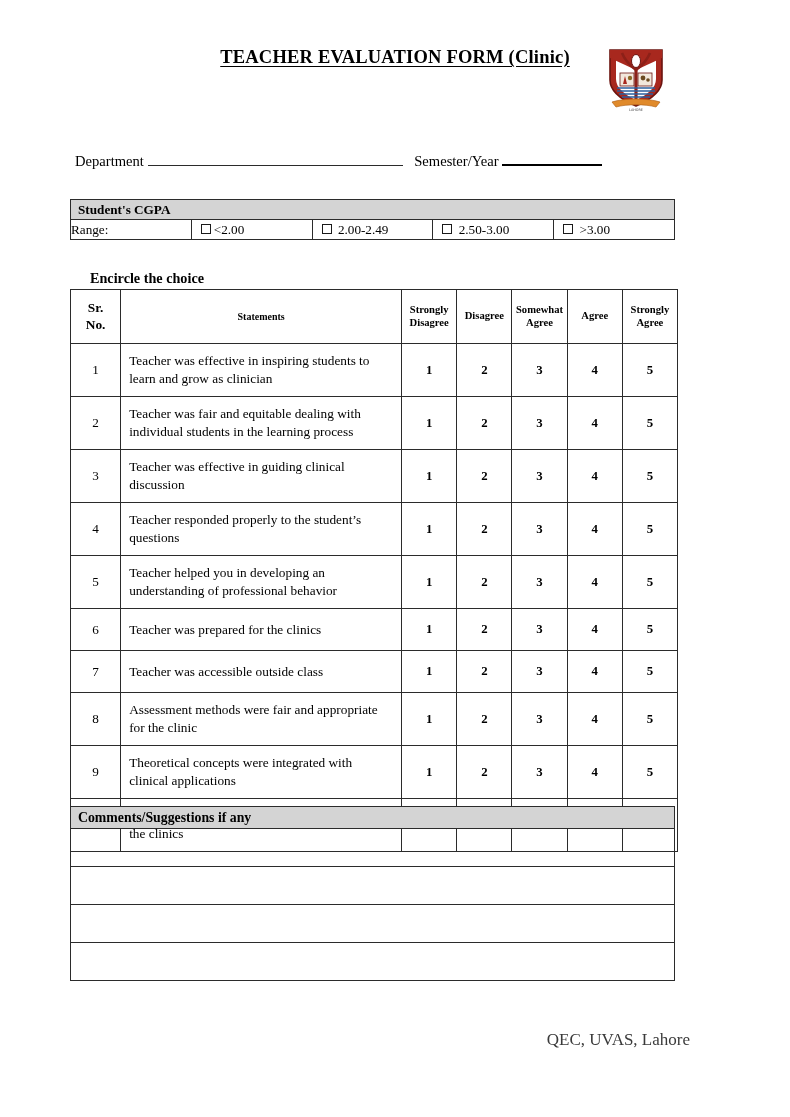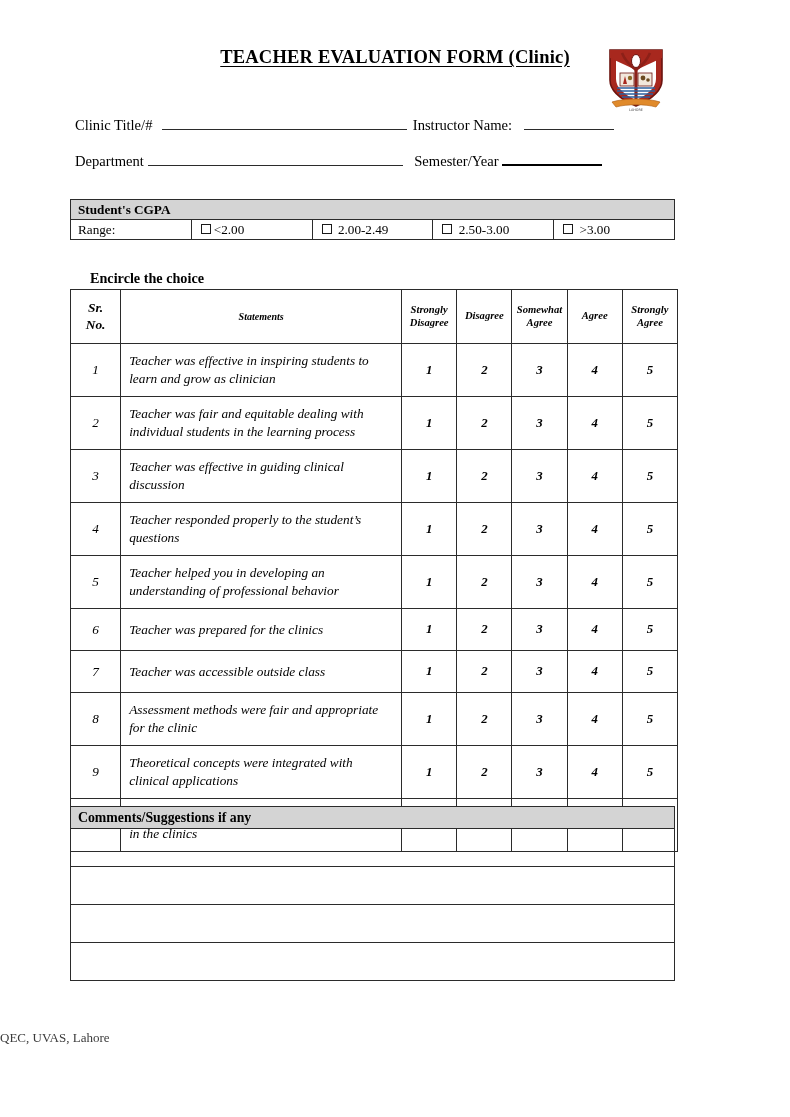--- a/index.html
+++ b/index.html
@@ -98,21 +98,21 @@
   }
   table.cgpa { width: 605px; }
   table.cgpa td { height: 19px; font-size: 13.2px; }
   td.cgpa-head {
     background: #d4d4d4;
     font-weight: bold;
     font-size: 13.6px;
     padding-left: 7px;
     height: 20px;
   }
-  td.cgpa-range { padding-left: 7px; }
+  td.cgpa-range { }
   td.cgpa-opt { padding-left: 9px; }
   .cbox {
     display: inline-block;
     width: 8px;
     height: 8px;
     border: 1.2px solid #1a1a1a;
     margin-right: 3px;
     vertical-align: 0px;
     background: #fff;
   }
@@ -126,21 +126,21 @@
     font-weight: bold;
   }
 
   
   .main-wrap {
     position: absolute;
     left: 70px;
     top: 289px;
     width: 608px;
   }
-  table.main { width: 608px; font-style: italic; }
+  table.main { width: 608px; }
   table.main td { border: 1.3px solid #2b2b2b; }
 
   .col-sr    { width: 50px; }
   .col-stmt  { width: 280px; }
   .col-rate  { width: 55px; }
 
   th.hd {
     font-weight: bold;
     text-align: center;
     font-size: 10.6px;
@@ -186,21 +186,22 @@
     height: 21px;
   }
   td.cm-line { height: 37px; }
 
   
   .footer {
     position: absolute;
     left: 0;
     top: 1030px;
     width: 690px;
-    font-size: 13px;
+    text-align: right;
+    font-size: 17px;
     color: #3a3a3a;
   }
 </style>
 </head>
 <body>
 
 <div class="page">
 
   <div class="doc-title">
     <span class="ul">TEACHER EVALUATION FORM (Clinic)</span>
@@ -224,26 +225,20 @@
       <circle cx="42" cy="34" r="1.8" fill="#6B4A20"></circle>
       <path d="M11 42 H49" stroke="#2A5F9E" stroke-width="1.5"></path>
       <path d="M11 45 H49" stroke="#2A5F9E" stroke-width="1.5"></path>
       <path d="M13 48 H47" stroke="#2A5F9E" stroke-width="1.5"></path>
       <path d="M16 51 H44" stroke="#2A5F9E" stroke-width="1.5"></path>
       <path d="M6 56 C18 52 42 52 54 56 L50 61 C40 58 20 58 10 61 Z" fill="#E08A2B" stroke="#B5661B" stroke-width="0.7"></path>
       <text x="30" y="65" font-family="DejaVu Sans, sans-serif" font-size="3.4" fill="#4A4A4A" text-anchor="middle">LAHORE</text>
     </svg>
   </div>
 
-  <div class="field-row" id="field-row-1">
-    <span class="lbl">Clinic Title/#</span>
-    <span class="fill-line" style="width:245px; margin-left:6px;"></span>
-    <span class="lbl" style="margin-left:2px;">Instructor Name:</span>
-    <span class="fill-line" style="width:90px; margin-left:8px;"></span>
-  </div>
 
   <div class="field-row" id="field-row-2">
     <span class="lbl">Department</span>
     <span class="fill-line" style="width:255px;"></span>
     <span class="lbl" style="margin-left:8px;text-align:right;">Semester/Year</span>
     <span class="fill-line thick" style="width:100px;"></span>
   </div>
 
   <div class="cgpa-wrap">
     <table class="cgpa">

